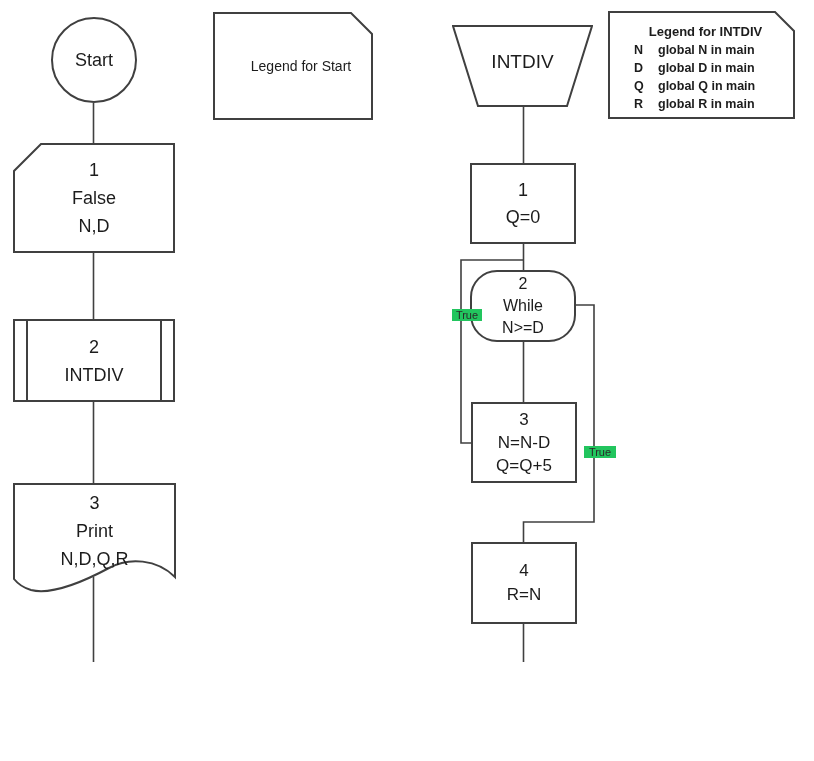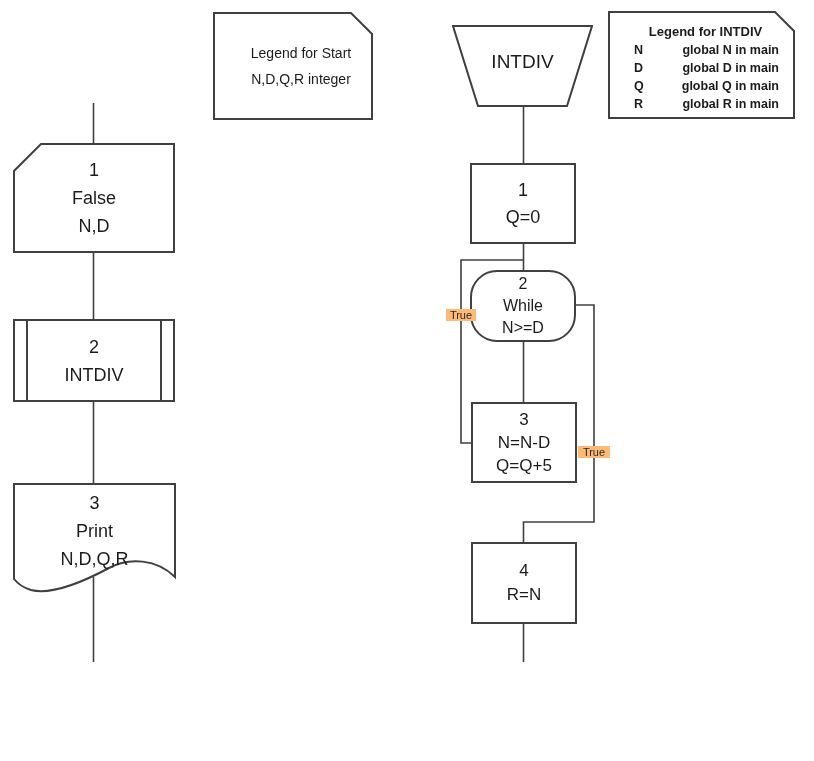--- a/index.html
+++ b/index.html
@@ -32,60 +32,64 @@
   }
   .bar{
     position:absolute;top:0;bottom:0;width:2px;background:#404040;
   }
   .lh28{line-height:28px;font-size:18px;}
   .lh27{line-height:27px;font-size:18px;}
   .lh22{line-height:22px;font-size:16px;}
   .lh23{line-height:23px;font-size:17px;}
   .lh24{line-height:24px;font-size:17px;}
   .branch-label{
-    position:absolute;background:#fdba74;
+    position:absolute;background:#22c55e;
     font-size:11px;color:#2a2a2a;text-align:center;z-index:3;
     line-height:12px;
+    margin-left:6px;
   }
   .legend{
     position:absolute;
   }
   .legend .content{
     position:relative;z-index:2;width:100%;height:100%;
     display:flex;flex-direction:column;justify-content:center;align-items:center;padding-left:8px;
   }
   .legend-main .content{font-size:14px;line-height:26px;}
   .legend-intdiv .content{justify-content:flex-start;padding-top:12px;box-sizing:border-box;}
   .legend-title{font-size:13px;font-weight:bold;line-height:18px;}
   .legend-row{
     display:flex;width:100%;box-sizing:border-box;
     padding:0 16px 0 18px;
     font-size:12.5px;font-weight:bold;line-height:18px;
   }
   .legend-var{width:24px;text-align:left;}
-  .legend-desc{flex:1;text-align:right;}
+  .legend-desc{flex:1;text-align:left;}
 </style>
 </head>
 <body>
 
 <div id="canvas">
 
   <svg class="abs" width="814" height="761" viewBox="0 0 814 761" style="left:0;top:0;z-index:1;" fill="none" stroke="#404040" stroke-width="1.6">
     <path d="M93.5,103 V143"></path>
     <path d="M93.5,253 V319"></path>
     <path d="M93.5,402 V483"></path>
     <path d="M93.5,577 V662"></path>
     <path d="M523.5,107 V163"></path>
     <path d="M523.5,244 V270"></path>
     <path d="M523.5,342 V402"></path>
     <path d="M471,443 H461 V260 H523.5"></path>
     <path d="M576,305 H594 V522 H523.5 V542"></path>
     <path d="M523.5,624 V662"></path>
   </svg>
 
+  <div class="node circle lh28" style="left:51px;top:17px;width:82px;height:82px;z-index:2;">
+    <div class="txt">Start</div>
+  </div>
 
   <div class="node lh28" style="left:13px;top:143px;width:162px;height:110px;z-index:2;">
     <svg class="shape-svg" viewBox="0 0 162 110">
       <polygon points="28,1 161,1 161,109 1,109 1,28" fill="#ffffff" stroke="#404040" stroke-width="2"></polygon>
     </svg>
     <div class="txt">1</div>
     <div class="txt">False</div>
     <div class="txt">N,D</div>
   </div>
 
@@ -107,21 +111,20 @@
     </div>
   </div>
 
 
   <div class="legend legend-main" style="left:213px;top:12px;width:160px;height:108px;z-index:2;">
     <svg class="shape-svg" viewBox="0 0 160 108">
       <polygon points="1,1 138,1 159,22 159,107 1,107" fill="#ffffff" stroke="#404040" stroke-width="2"></polygon>
     </svg>
     <div class="content">
       <div>Legend for Start</div>
-      <div>N,D,Q,R integer</div>
     </div>
   </div>
 
   <div class="node" style="left:452px;top:25px;width:141px;height:82px;font-size:19px;z-index:2;">
     <svg class="shape-svg" viewBox="0 0 141 82">
       <polygon points="1,1 140,1 115,81 26,81" fill="#ffffff" stroke="#404040" stroke-width="2"></polygon>
     </svg>
     <div class="txt" style="margin-top:-8px;">INTDIV</div>
   </div>
 

